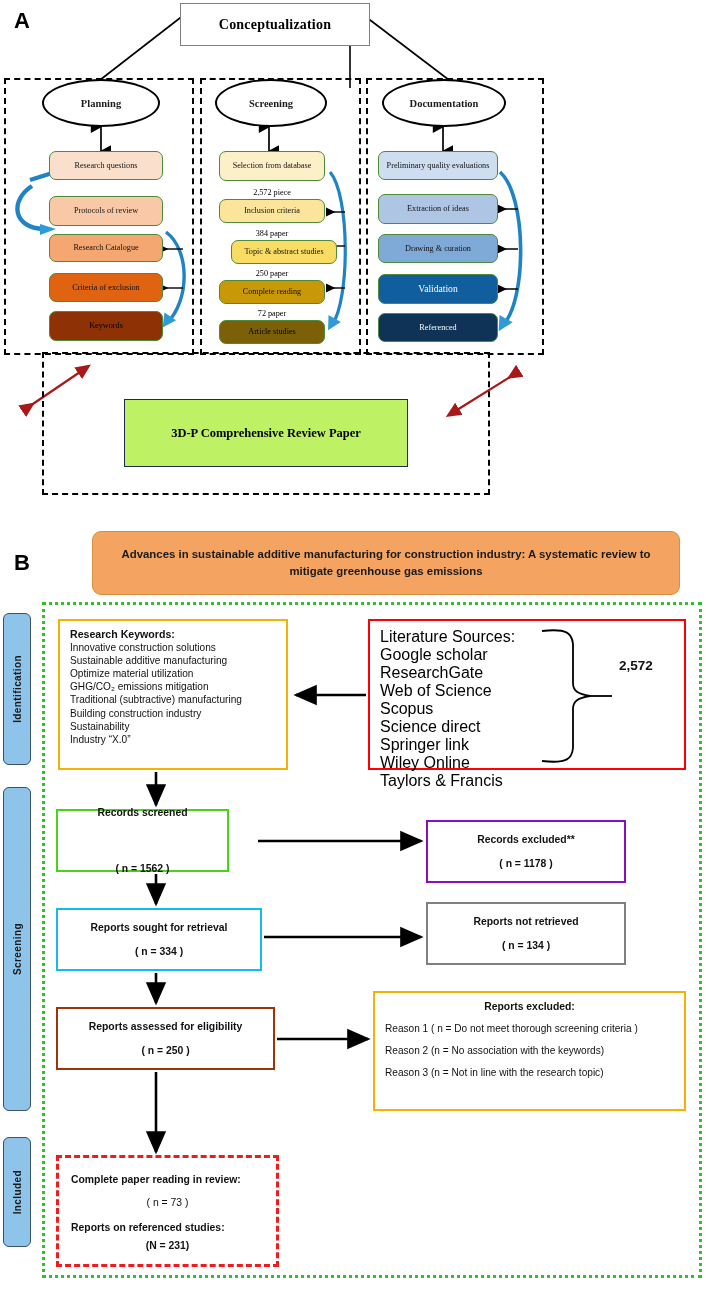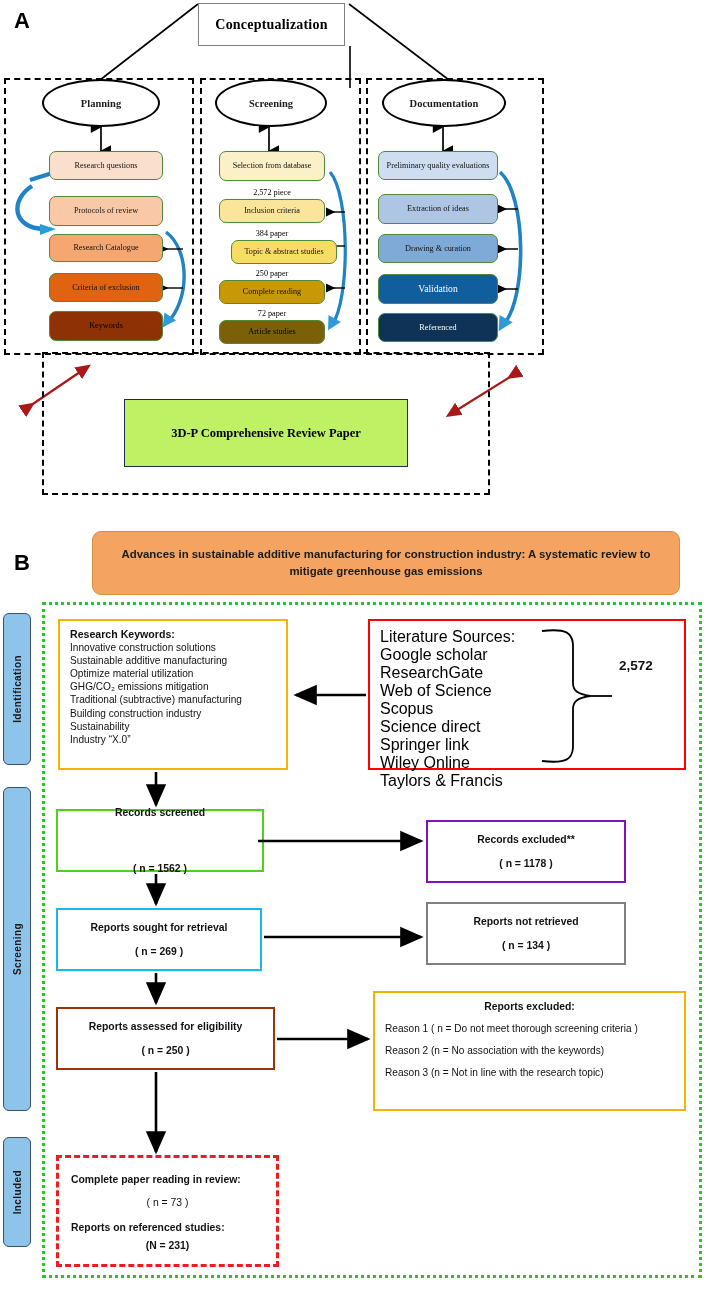--- a/index.html
+++ b/index.html
@@ -126,21 +126,21 @@
     <path d="M511,318 L502,332 L496,317 z" fill="#2E9BD6" transform="rotate(25,502,324)"></path>
 
     <line x1="518" y1="209" x2="498" y2="209" stroke="#000" stroke-width="1.5" marker-end="url(#arrL)"></line>
     <line x1="518" y1="249" x2="498" y2="249" stroke="#000" stroke-width="1.5" marker-end="url(#arrL)"></line>
     <line x1="518" y1="289" x2="498" y2="289" stroke="#000" stroke-width="1.5" marker-end="url(#arrL)"></line>
 
     <line x1="80" y1="372" x2="24" y2="410" stroke="#A81818" stroke-width="2.2" marker-start="url(#redA)" marker-end="url(#redA)"></line>
     <line x1="457" y1="410" x2="518" y2="372" stroke="#A81818" stroke-width="2.2" marker-start="url(#redA)" marker-end="url(#redA)"></line>
   </svg>
 
-  <div class="abs conceptbox" style="left:180px;top:3px;width:147px;height:43px;margin-left:18px;">Conceptualization</div>
+  <div class="abs conceptbox" style="left:180px;top:3px;width:190px;height:43px;">Conceptualization</div>
 
   <div class="abs dashgroup" style="left:4px;top:78px;width:190px;height:277px;"></div>
   <div class="abs ellipse" style="left:42px;top:79px;width:118px;height:48px;">Planning</div>
   <div class="abs stagebox" style="left:49px;top:151px;width:114px;height:29px;background:#FBDFCD;">Research questions</div>
   <div class="abs stagebox" style="left:49px;top:196px;width:114px;height:30px;background:#F9C8A7;">Protocols of review</div>
   <div class="abs stagebox" style="left:49px;top:234px;width:114px;height:28px;background:#F5A772;">Research Catalogue</div>
   <div class="abs stagebox" style="left:49px;top:273px;width:114px;height:29px;background:#E06312;">Criteria of exclusion</div>
   <div class="abs stagebox" style="left:49px;top:311px;width:114px;height:30px;background:#8E3206;color:#000;">Keywords</div>
 
   <div class="abs dashgroup" style="left:200px;top:78px;width:161px;height:277px;"></div>
@@ -200,33 +200,33 @@
     <div class="kl">ResearchGate</div>
     <div class="kl">Web of Science</div>
     <div class="kl">Scopus</div>
     <div class="kl">Science direct</div>
     <div class="kl">Springer link</div>
     <div class="kl">Wiley Online</div>
     <div class="kl">Taylors &amp; Francis</div>
   </div>
   <div class="abs bigcount" style="left:619px;top:658px;">2,572</div>
 
-  <div class="abs bbox centerbox" style="left:56px;top:809px;width:208px;height:63px;border:2.4px solid #4CD219;gap:32px;">
+  <div class="abs bbox centerbox" style="left:56px;top:809px;width:173px;height:63px;border:2.4px solid #4CD219;gap:32px;">
     <div class="t1">Records screened</div>
     <div class="t2">( n = 1562 )</div>
   </div>
 
   <div class="abs bbox centerbox" style="left:426px;top:820px;width:200px;height:63px;border:2.4px solid #8A0FBF;">
     <div class="t1">Records excluded**</div>
     <div class="t2">( n = 1178 )</div>
   </div>
 
   <div class="abs bbox centerbox" style="left:56px;top:908px;width:206px;height:63px;border:2.4px solid #14B9F0;">
     <div class="t1">Reports sought for retrieval</div>
-    <div class="t2">( n = 269 )</div>
+    <div class="t2">( n = 334 )</div>
   </div>
 
   <div class="abs bbox centerbox" style="left:426px;top:902px;width:200px;height:63px;border:2.2px solid #808080;">
     <div class="t1">Reports not retrieved</div>
     <div class="t2">( n = 134 )</div>
   </div>
 
   <div class="abs bbox centerbox" style="left:56px;top:1007px;width:219px;height:63px;border:2.4px solid #9E3208;text-align:center;">
     <div class="t1">Reports assessed for eligibility</div>
     <div class="t2">( n = 250 )</div>

